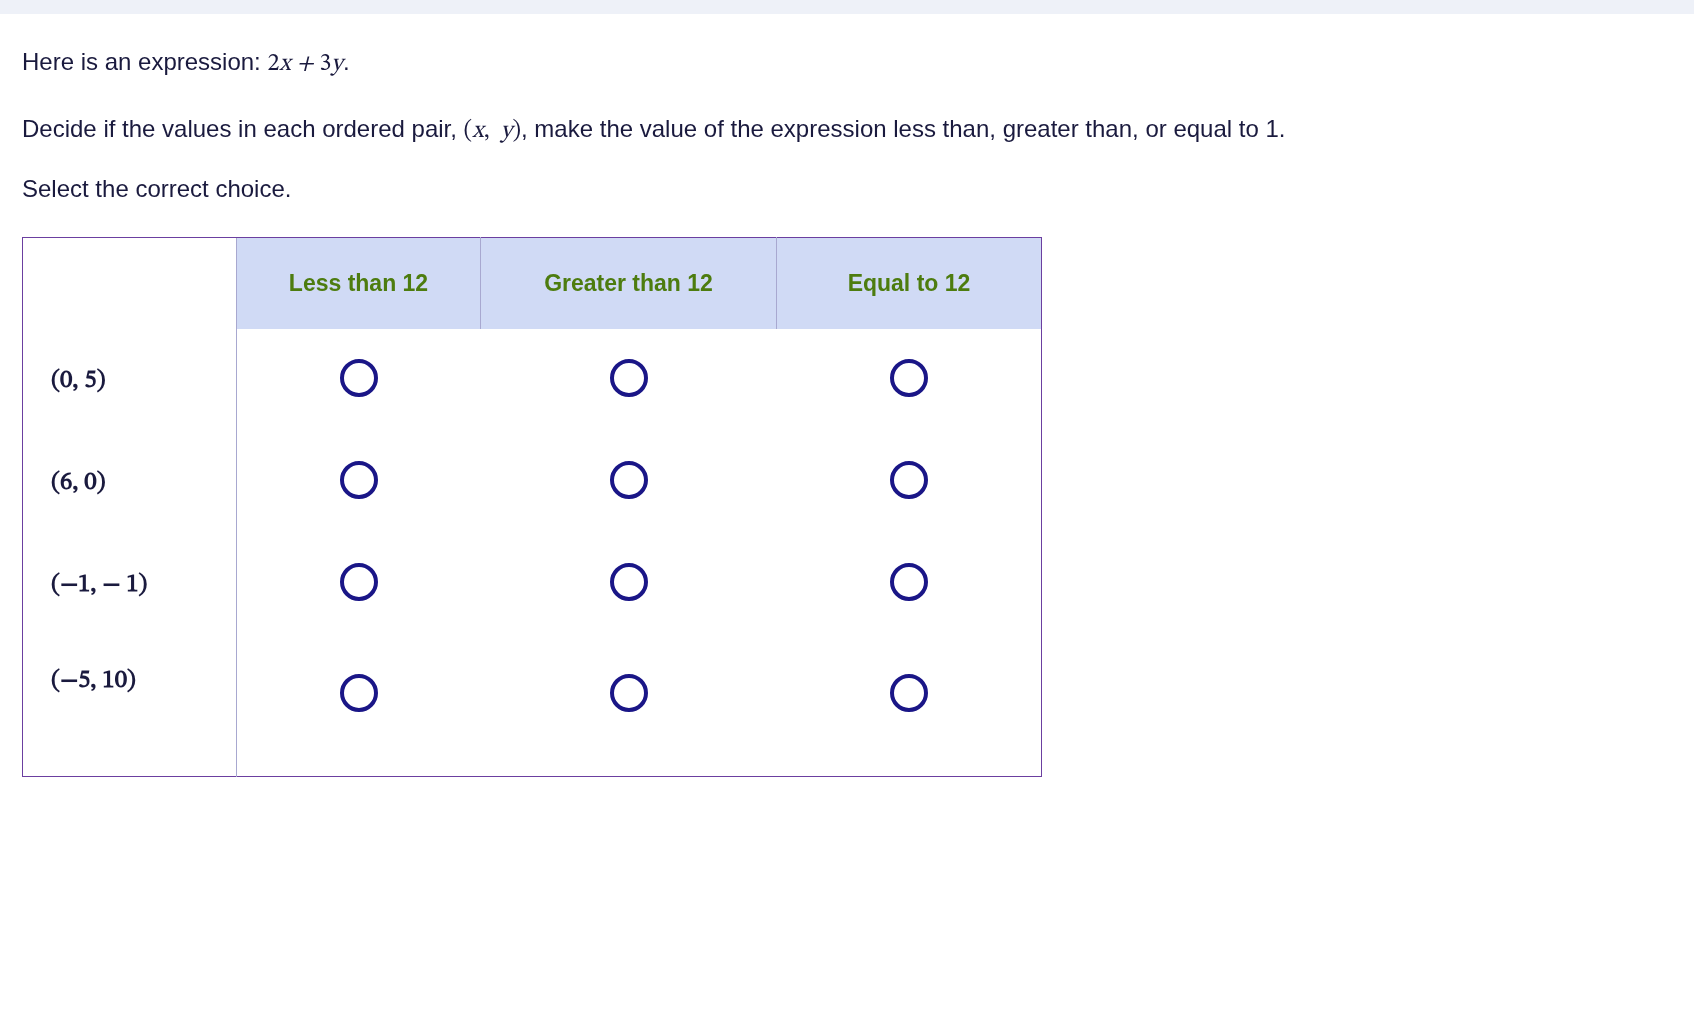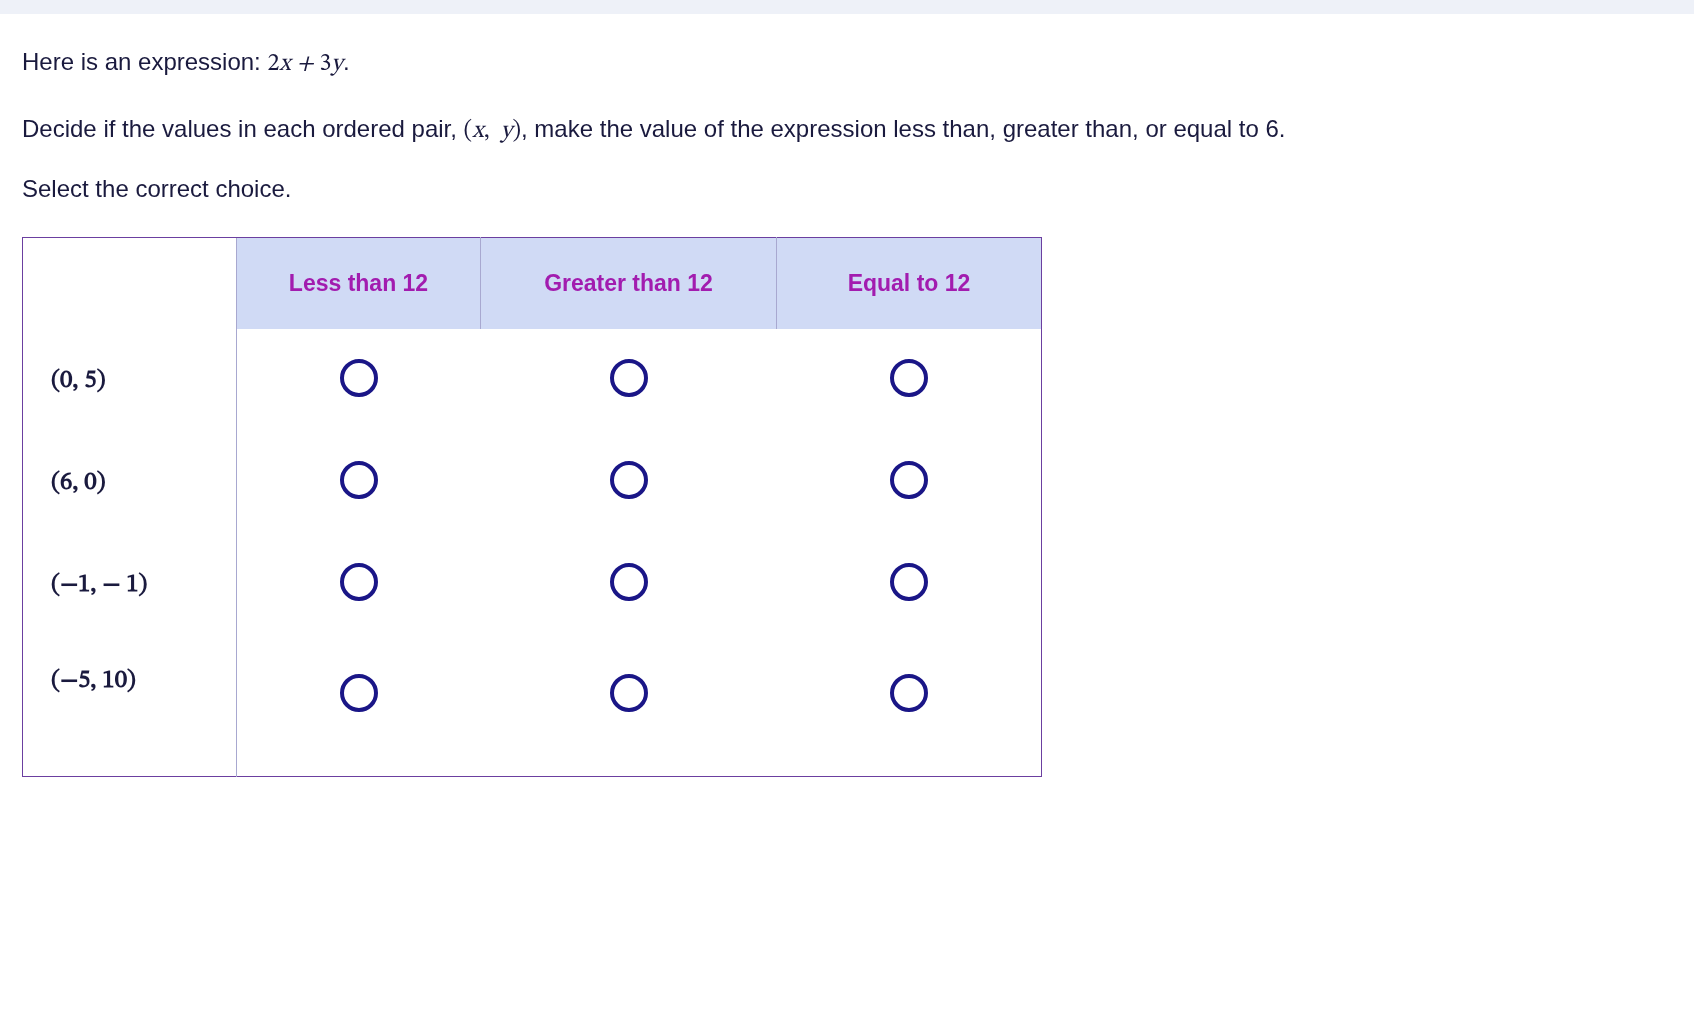--- a/index.html
+++ b/index.html
@@ -46,21 +46,21 @@
       border-collapse: collapse;
       border: 1px solid #6b3fa0;
     }
     th, td {
       border: 1px solid #a8a8d0;
       text-align: center;
       vertical-align: middle;
     }
     th {
       background: #d0daf5;
-      color: #a21caf;
+      color: #4d7c0f;
       font-weight: 700;
       font-size: 23px;
       padding: 32px 20px;
       border-top: 1px solid #6b3fa0;
       border-bottom: none;
     }
     th:last-child {
       border-right: 1px solid #6b3fa0;
     }
     th.corner {
@@ -119,21 +119,21 @@
 
 <div class="top-bar"></div>
 
 <div class="content">
 
   <p class="question-text">
     <span>Here is an expression: </span><span class="math"><span class="num">2</span>x + <span class="num">3</span>y</span><span>.</span>
   </p>
 
   <p class="question-text">
-    <span>Decide if the values in each ordered pair, </span><span class="math"><span class="paren">(</span>x<span class="comma">, &nbsp;</span>y<span class="paren">)</span></span><span>, make the value of the expression less than, greater than, or equal to 6.</span>
+    <span>Decide if the values in each ordered pair, </span><span class="math"><span class="paren">(</span>x<span class="comma">, &nbsp;</span>y<span class="paren">)</span></span><span>, make the value of the expression less than, greater than, or equal to 1.</span>
   </p>
 
   <p class="instruction">Select the correct choice.</p>
 
   <div class="table-wrap">
     <table>
       <thead>
         <tr>
           <th class="corner"></th>
           <th class="col-less">Less than 12</th>

